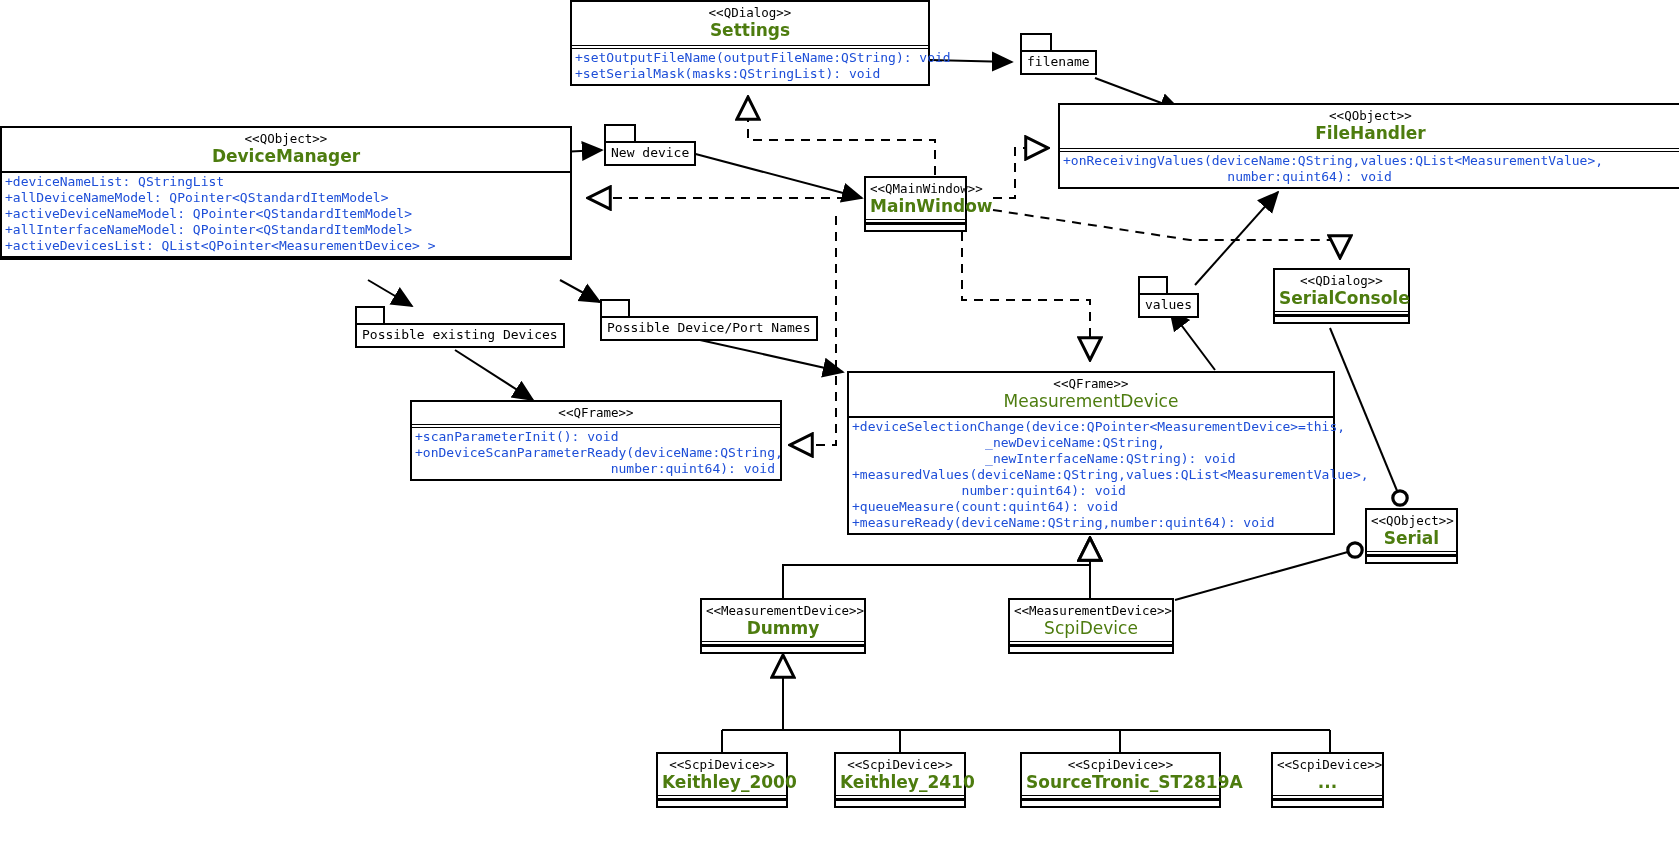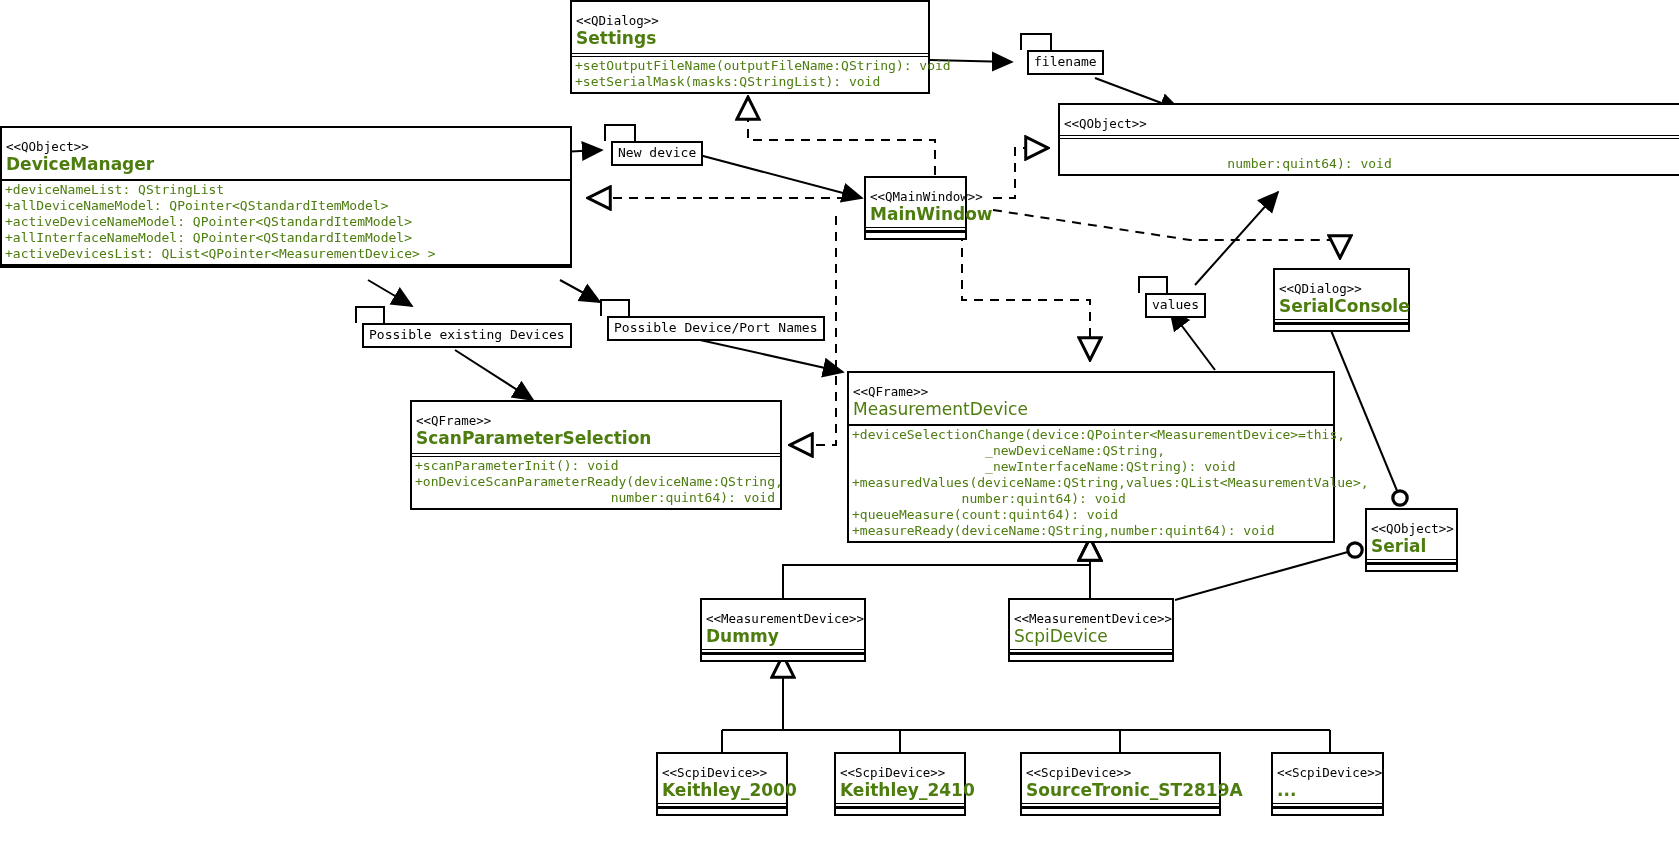--- a/index.html
+++ b/index.html
@@ -1,34 +1,34 @@
 <!DOCTYPE html>
 <html><head>
 <meta charset="utf-8">
 <style>
   html,body{margin:0;padding:0;background:#ffffff;}
   body{font-family:"DejaVu Sans Mono", monospace;}
   #canvas{position:relative;width:1679px;height:861px;overflow:hidden;background:#fff;}
   svg#edges{position:absolute;left:0;top:0;width:1679px;height:861px;pointer-events:none;}
 
   .cls{position:absolute;border:2px solid #000;background:#fff;box-sizing:border-box;z-index:3;}
-  .cls .head{padding:3px 4px 4px 4px;text-align:left;border-bottom:2px solid #000;margin-top:8px;}
+  .cls .head{padding:3px 4px 4px 4px;text-align:center;border-bottom:2px solid #000;}
   .cls .head.dbl{border-bottom:4px double #000;}
   .stereo{font-family:"DejaVu Sans Mono", monospace;font-size:12.5px;line-height:15px;color:#000;}
   .cname{font-family:"DejaVu Sans", sans-serif;font-weight:bold;font-size:17px;line-height:21px;color:#4d7c0f;}
   .cname.plain{font-weight:normal;}
-  .sect{padding:1px 3px 2px 3px;font-family:"DejaVu Sans Mono", monospace;font-size:13px;line-height:16px;white-space:pre;color:#4d7c0f;}
+  .sect{padding:1px 3px 2px 3px;font-family:"DejaVu Sans Mono", monospace;font-size:13px;line-height:16px;white-space:pre;color:#1d4ed8;}
   .bar{height:5px;border-top:2px solid #000;}
 
   
   .note{position:absolute;z-index:3;}
   .note .tab{height:17px;border:2px solid #000;border-bottom:none;background:#fff;box-sizing:border-box;width:44px;}
   .note .body{border:2px solid #000;background:#fff;box-sizing:border-box;
        font-family:"DejaVu Sans Mono", monospace;font-size:13px;line-height:16px;
-       padding:2px 5px 3px 5px;white-space:pre;color:#000;margin-left:7px;}
+       padding:2px 5px 3px 5px;white-space:pre;color:#000;}
 </style>
 </head>
 <body>
 
 <div id="canvas">
 
   <svg id="edges" viewBox="0 0 1679 861">
     <defs>
       <marker id="filledArrow" viewBox="0 0 12 12" refX="11" refY="6" markerWidth="11" markerHeight="11" orient="auto-start-reverse">
         <path d="M 0 0.5 L 12 6 L 0 11.5 z" fill="#000"></path>
@@ -114,22 +114,23 @@
     <div class="head dbl" style="padding-bottom:2px;">
       <div class="stereo">&lt;&lt;QMainWindow&gt;&gt;</div>
       <div class="cname">MainWindow</div>
     </div>
     <div class="bar"></div>
   </div>
 
   <div class="cls" style="left:1058px;top:103px;width:625px;">
     <div class="head dbl">
       <div class="stereo">&lt;&lt;QObject&gt;&gt;</div>
-    </div>
-    <div class="sect"><br><span>                     number:quint64): void</span></div>
+      <div class="cname">FileHandler</div>
+    </div>
+    <div class="sect"><span>+onReceivingValues(deviceName:QString,values:QList&lt;MeasurementValue&gt;,</span><br><span>                     number:quint64): void</span></div>
   </div>
 
   <div class="cls" style="left:1273px;top:268px;width:137px;">
     <div class="head dbl" style="padding-bottom:2px;">
       <div class="stereo">&lt;&lt;QDialog&gt;&gt;</div>
       <div class="cname">SerialConsole</div>
     </div>
     <div class="bar"></div>
   </div>
 
@@ -137,21 +138,20 @@
     <div class="head dbl" style="padding-bottom:2px;">
       <div class="stereo">&lt;&lt;QObject&gt;&gt;</div>
       <div class="cname">Serial</div>
     </div>
     <div class="bar"></div>
   </div>
 
   <div class="cls" style="left:410px;top:400px;width:372px;">
     <div class="head dbl">
       <div class="stereo">&lt;&lt;QFrame&gt;&gt;</div>
-      <div class="cname">ScanParameterSelection</div>
     </div>
     <div class="sect"><span>+scanParameterInit(): void</span><br><span>+onDeviceScanParameterReady(deviceName:QString,</span><br><span>                         number:quint64): void</span></div>
   </div>
 
   <div class="cls" style="left:847px;top:371px;width:488px;">
     <div class="head">
       <div class="stereo">&lt;&lt;QFrame&gt;&gt;</div>
       <div class="cname plain">MeasurementDevice</div>
     </div>
     <div class="sect"><span>+deviceSelectionChange(device:QPointer&lt;MeasurementDevice&gt;=this,</span><br><span>                 _newDeviceName:QString,</span><br><span>                 _newInterfaceName:QString): void</span><br><span>+measuredValues(deviceName:QString,values:QList&lt;MeasurementValue&gt;,</span><br><span>              number:quint64): void</span><br><span>+queueMeasure(count:quint64): void</span><br><span>+measureReady(deviceName:QString,number:quint64): void</span></div>

